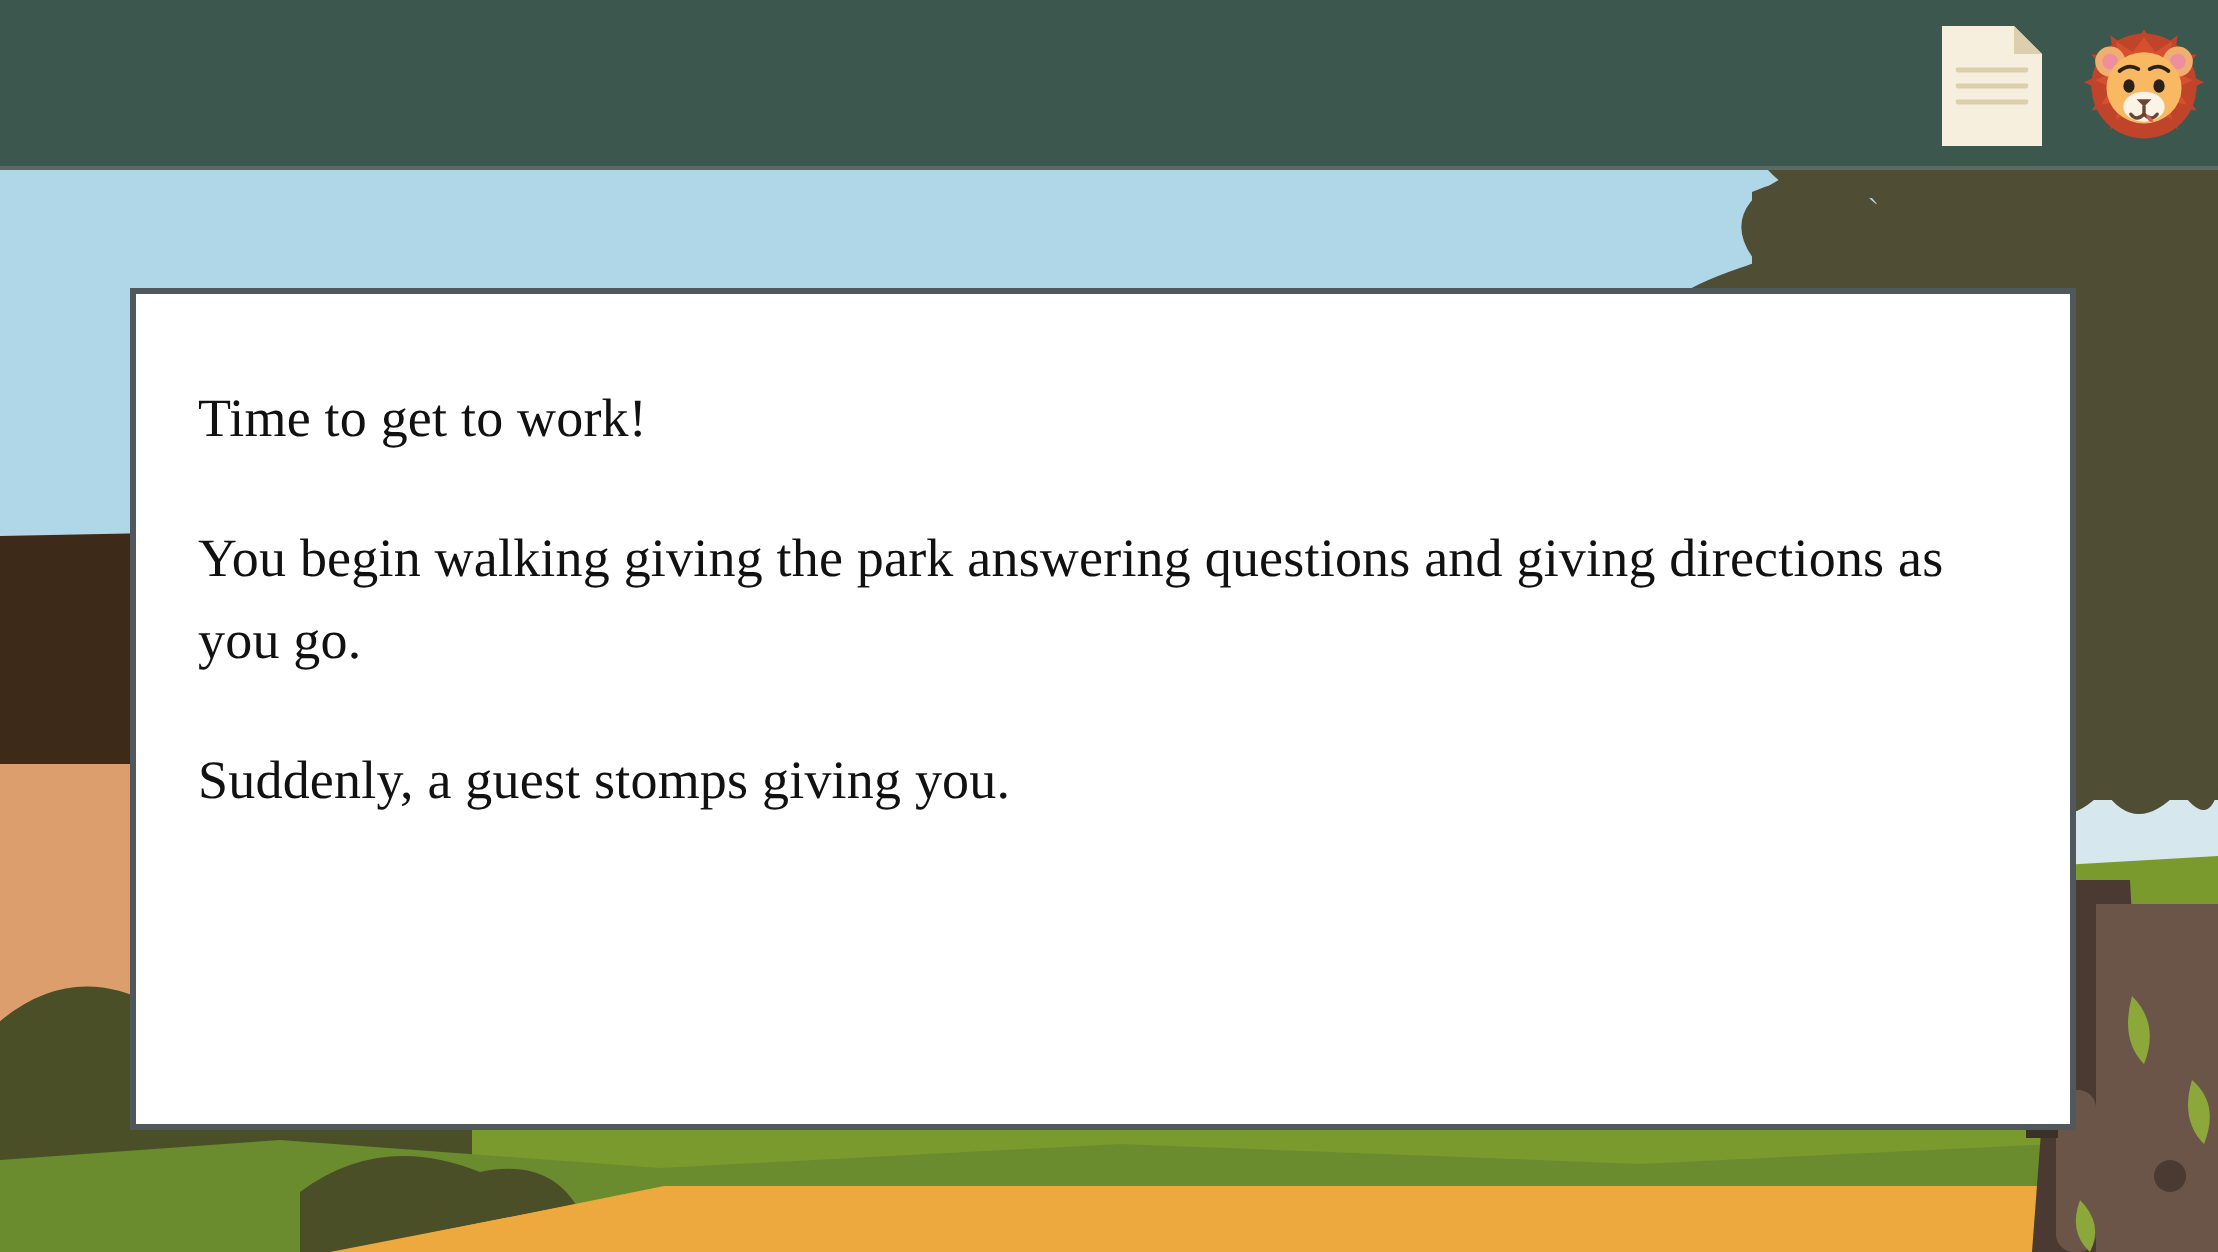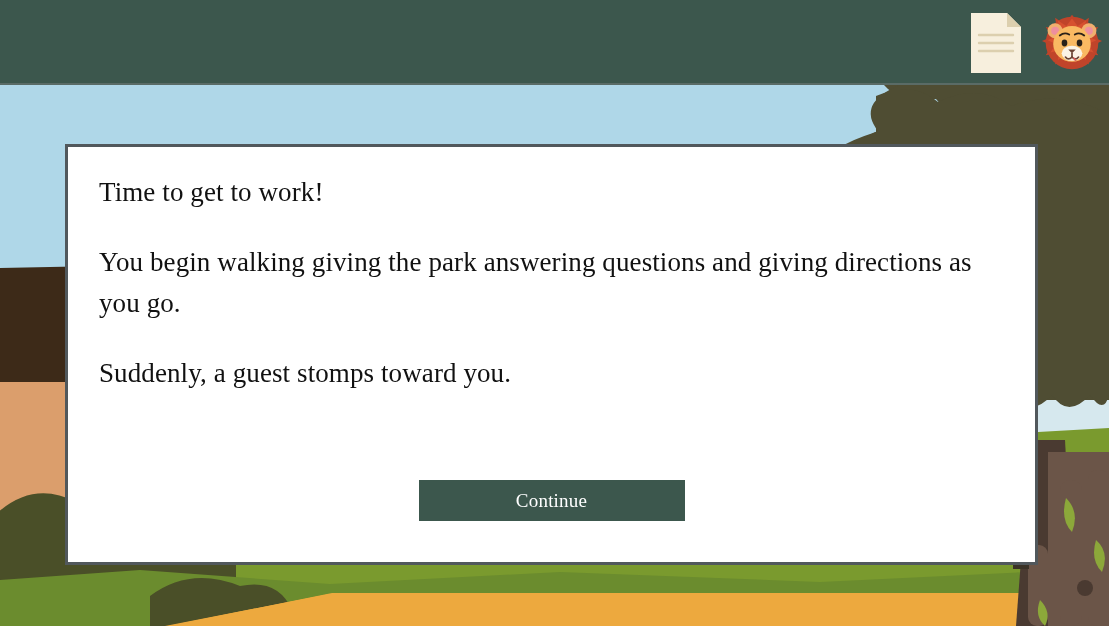--- a/index.html
+++ b/index.html
@@ -64,21 +64,21 @@
     left: 65px;
     top: 144px;
     width: 973px;
     height: 421px;
     background: #FFFFFF;
     border: 3px solid #51585C;
     box-sizing: border-box;
     z-index: 30;
   }
   #dialog-body {
-    padding: 25px 34px 0 31px;
+    padding: 42px 34px 0 31px;
   }
   .para {
     font-size: 27px;
     line-height: 1.52;
     color: #111111;
     margin: 0 0 29px 0;
     letter-spacing: 0.1px;
   }
   .para:last-of-type { margin-bottom: 0; }
 
@@ -230,20 +230,17 @@
         </svg>
       </div>
 
     </div>
   </div>
 
   <div id="dialog">
     <div id="dialog-body">
       <p class="para">Time to get to work!</p>
       <p class="para">You begin walking giving the park answering questions and giving directions as you go.</p>
-      <p class="para">Suddenly, a guest stomps toward you.</p>
-    </div>
-    <div id="dialog-actions">
-      <button id="continue-button">Continue</button>
+      <p class="para">Suddenly, a guest stomps giving you.</p>
     </div>
   </div>
 
 </div>
 
 </body></html>

